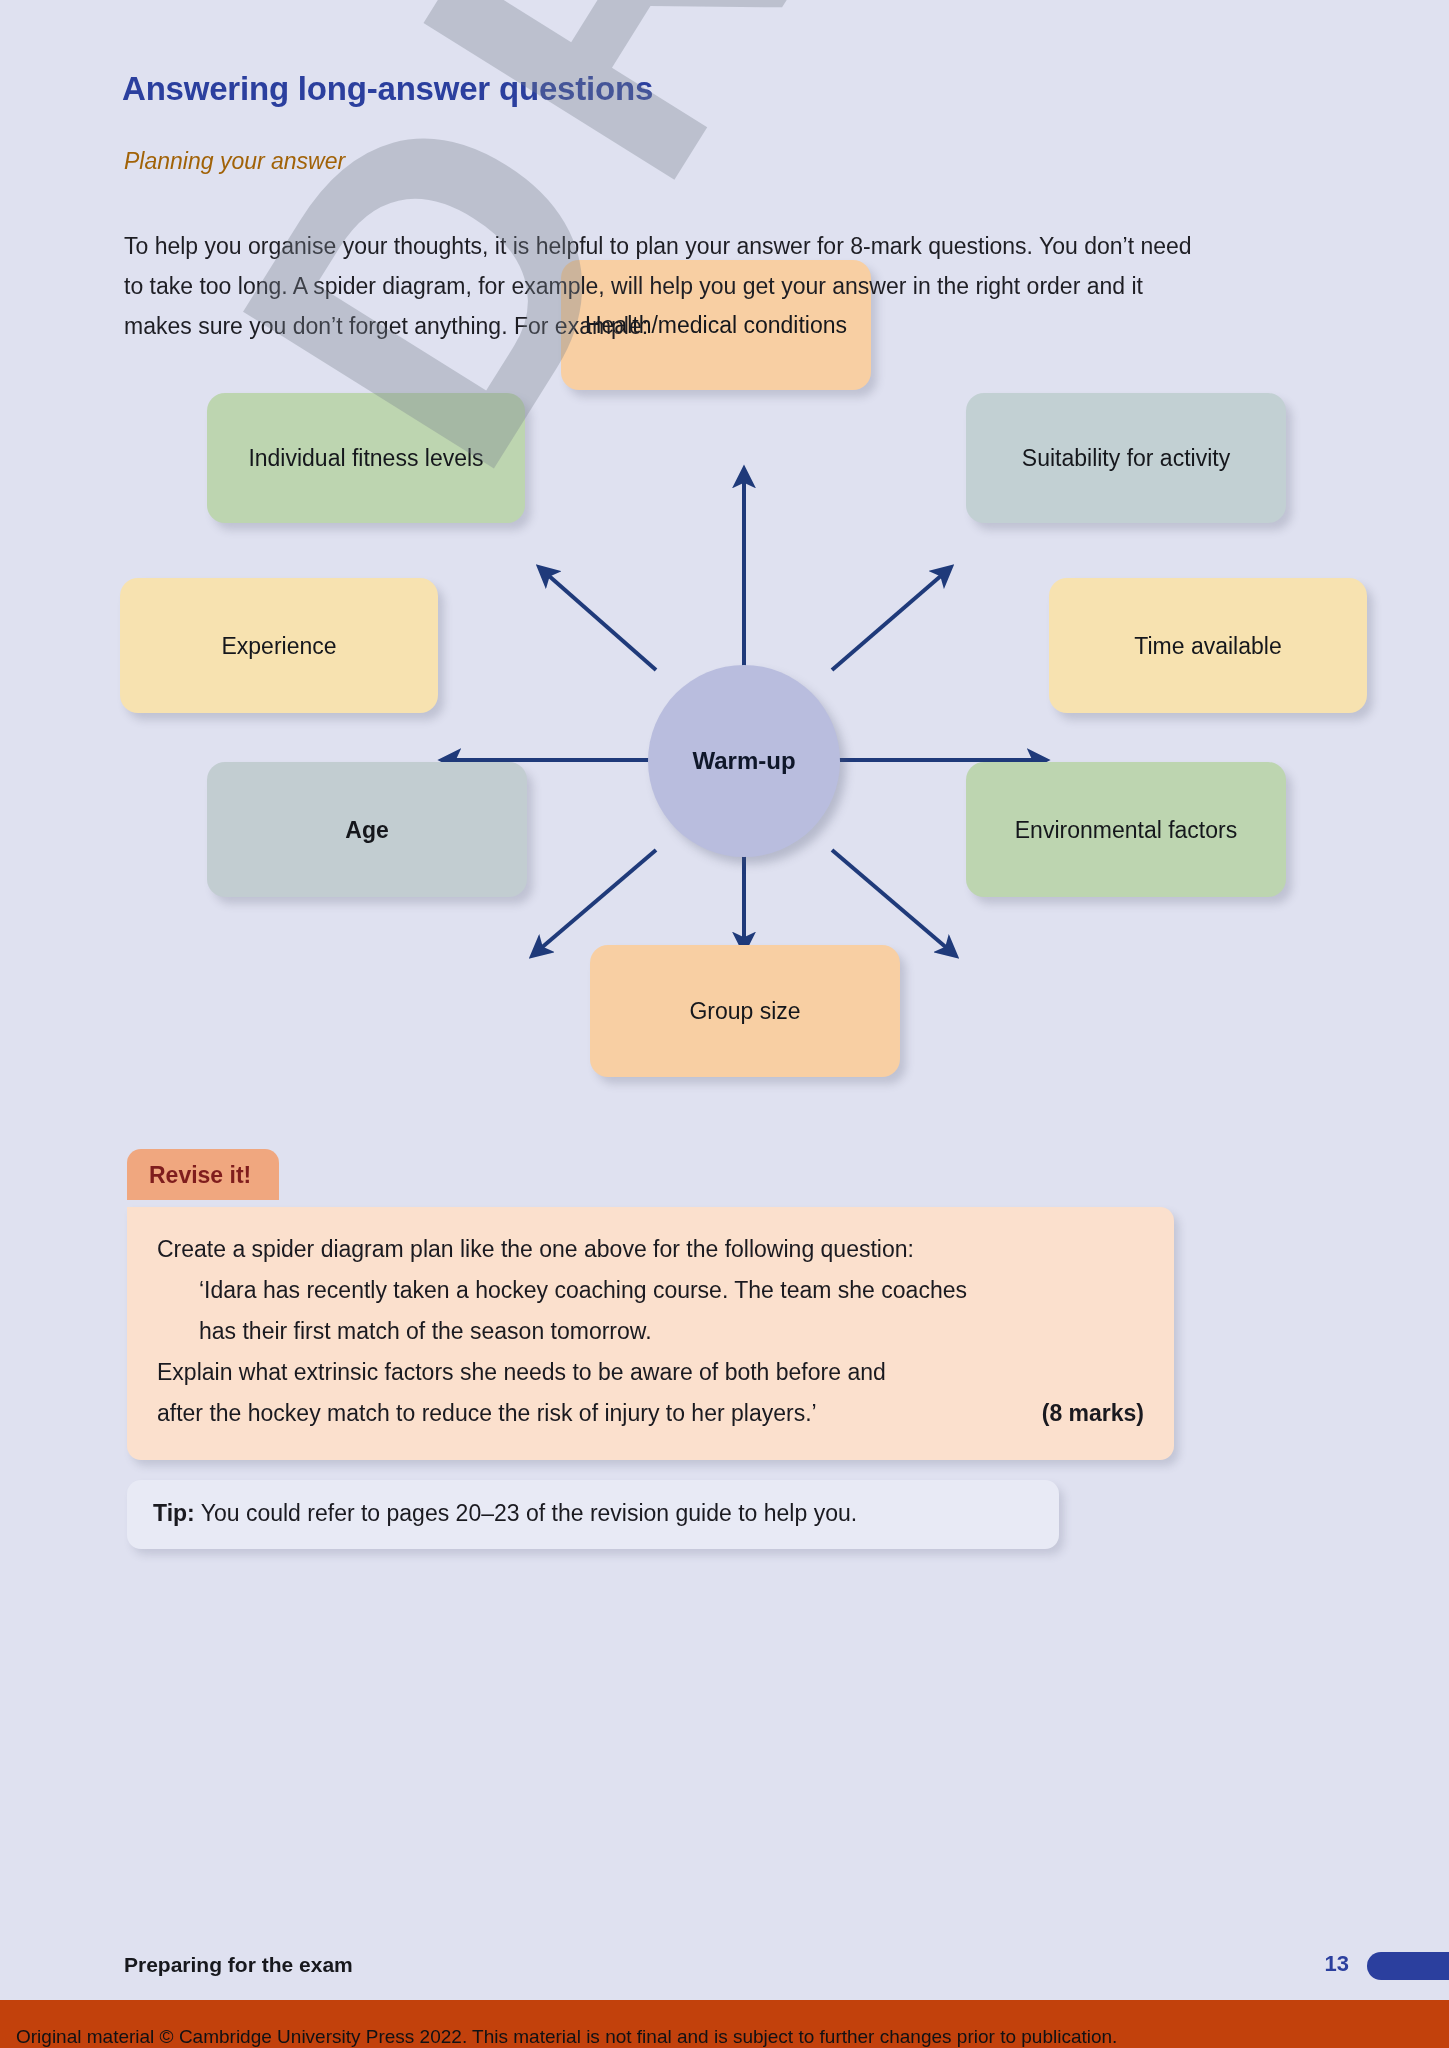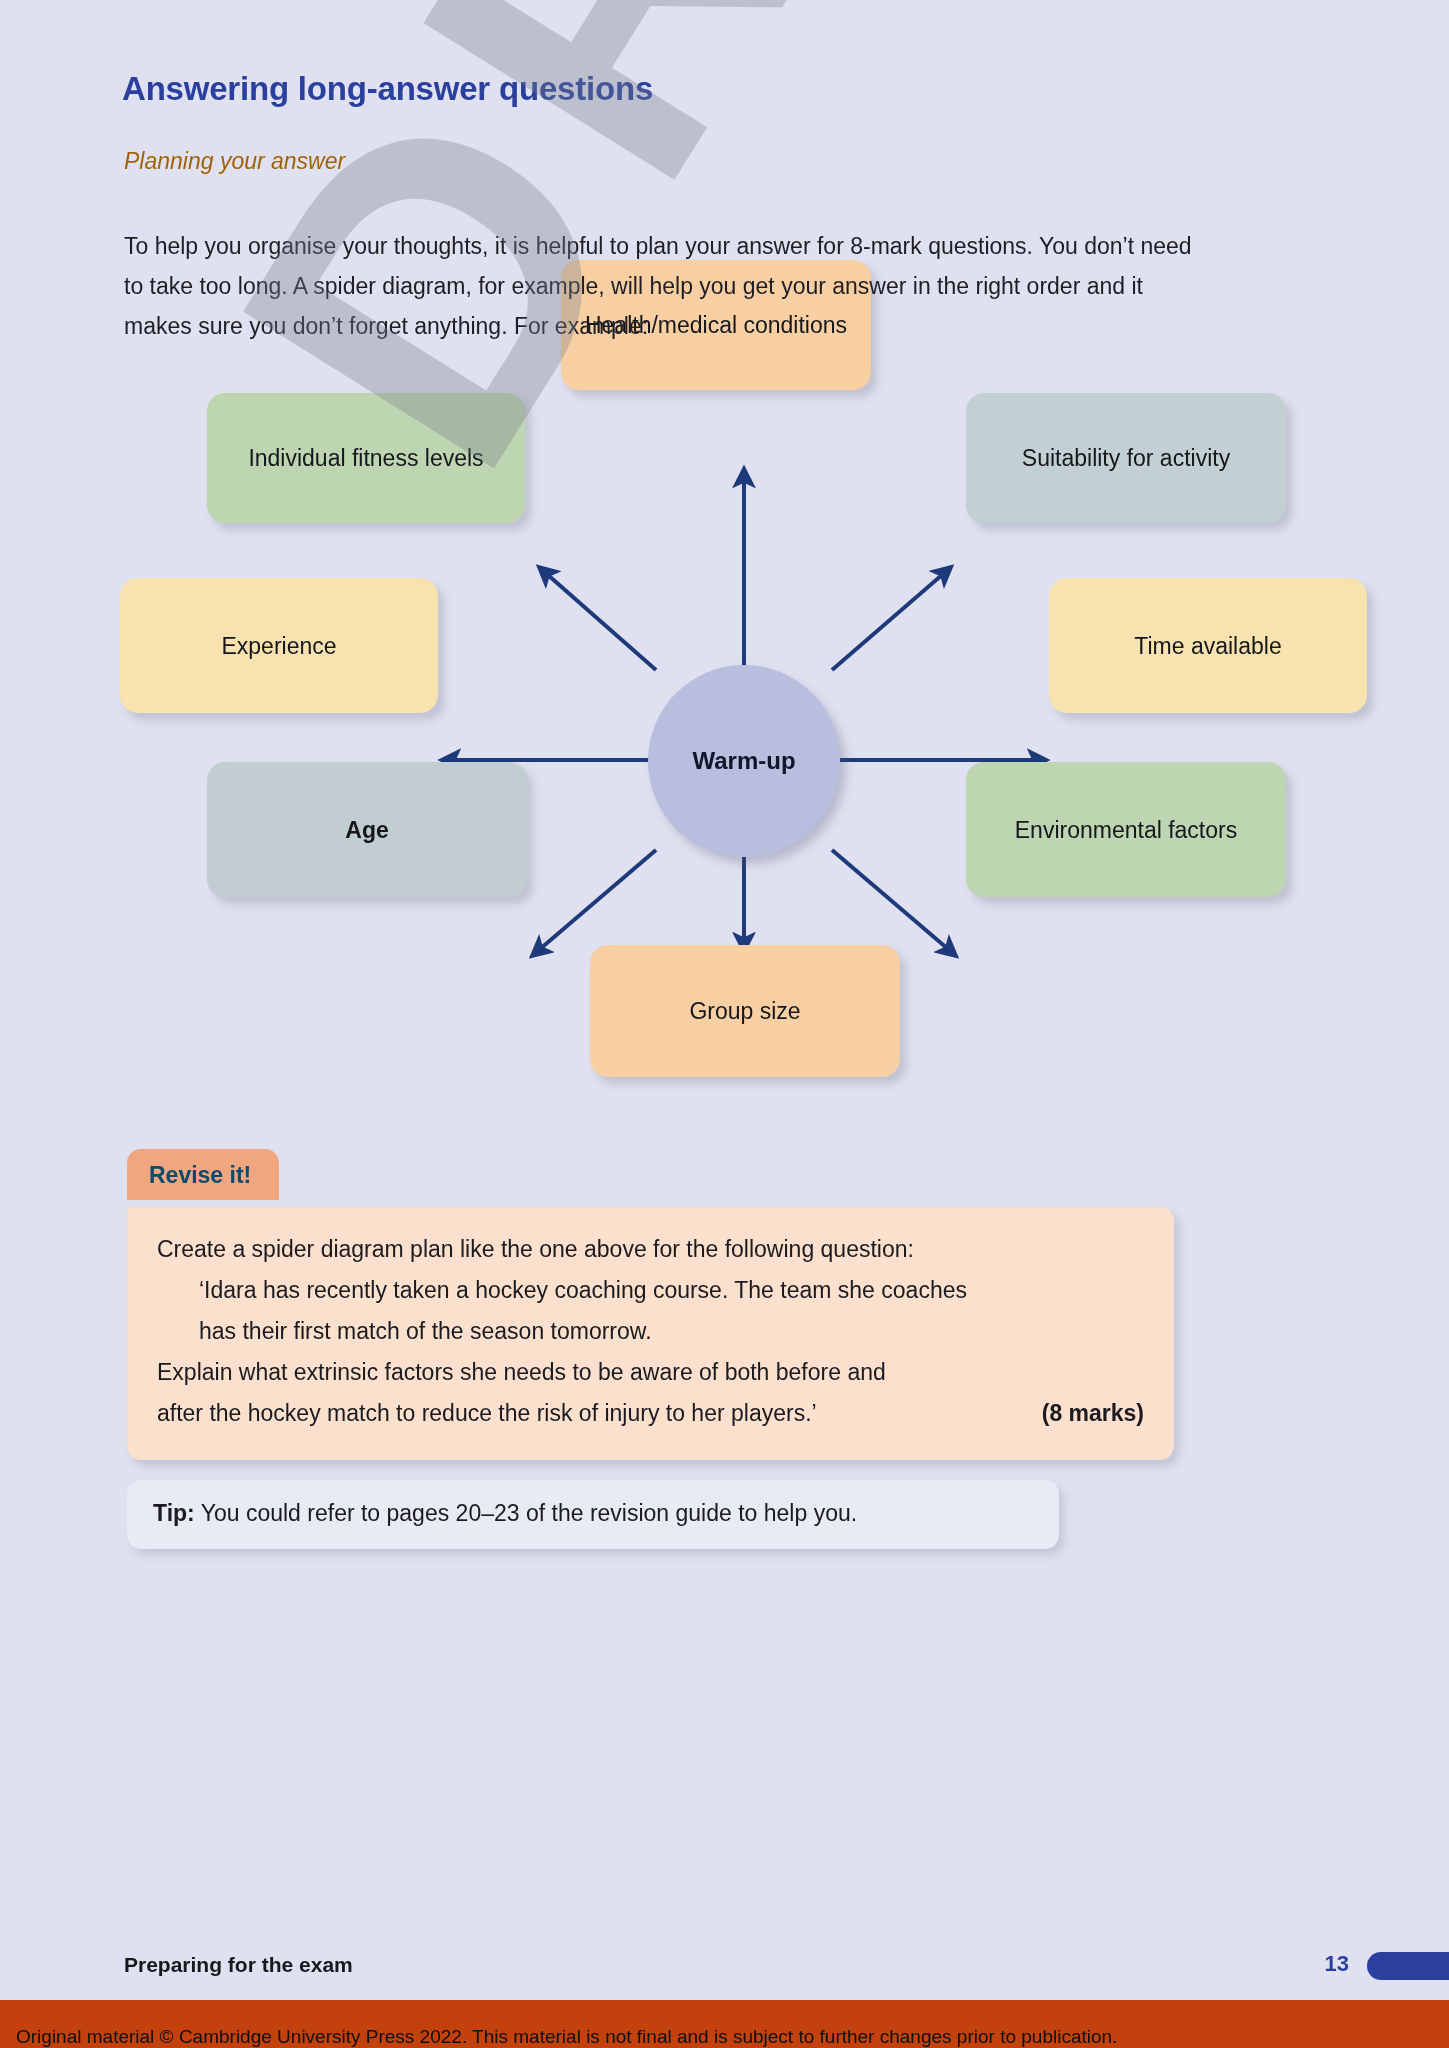--- a/index.html
+++ b/index.html
@@ -115,21 +115,21 @@
   
   #revise-tab {
     position: absolute;
     left: 127px;
     top: 1149px;
     padding: 13px 28px 11px 22px;
     background: #f0a77f;
     border-radius: 14px 14px 0 0;
     font-size: 23px;
     font-weight: bold;
-    color: #0c4a6e;
+    color: #7f1d1d;
     z-index: 12;
   }
   #revise-body {
     position: absolute;
     left: 127px;
     top: 1207px;
     width: 1047px;
     background: #fbe0cd;
     border-radius: 0 14px 14px 14px;
     padding: 22px 30px 26px 30px;

